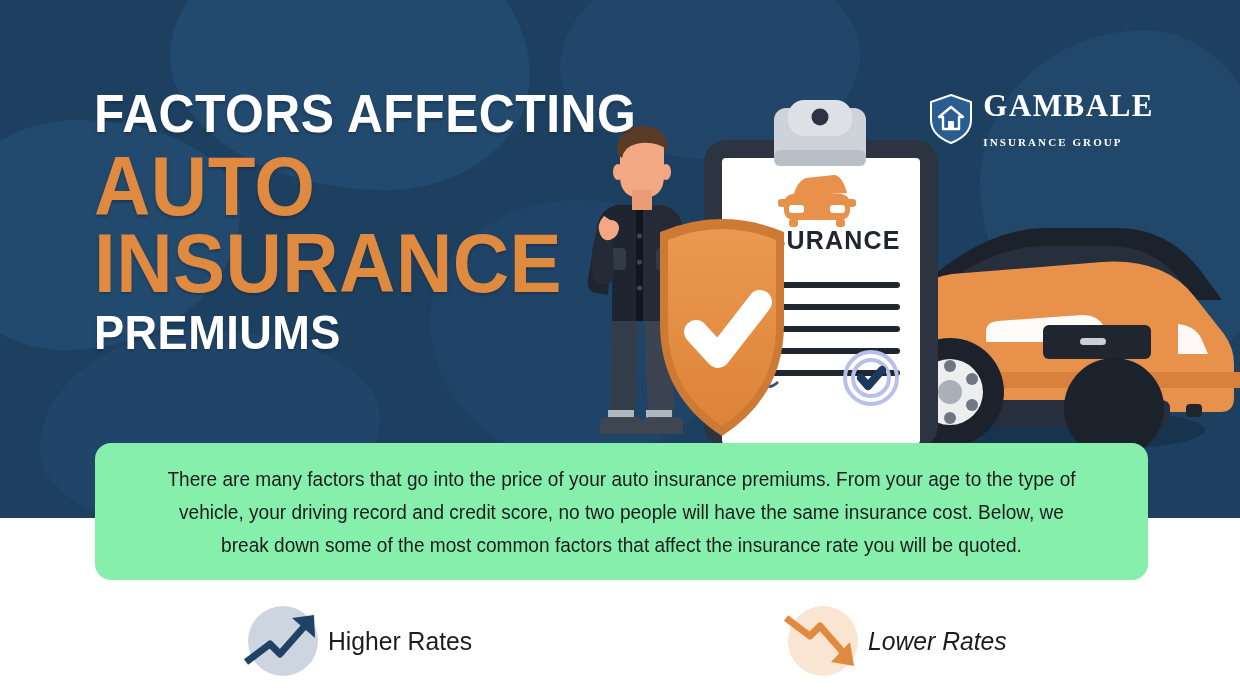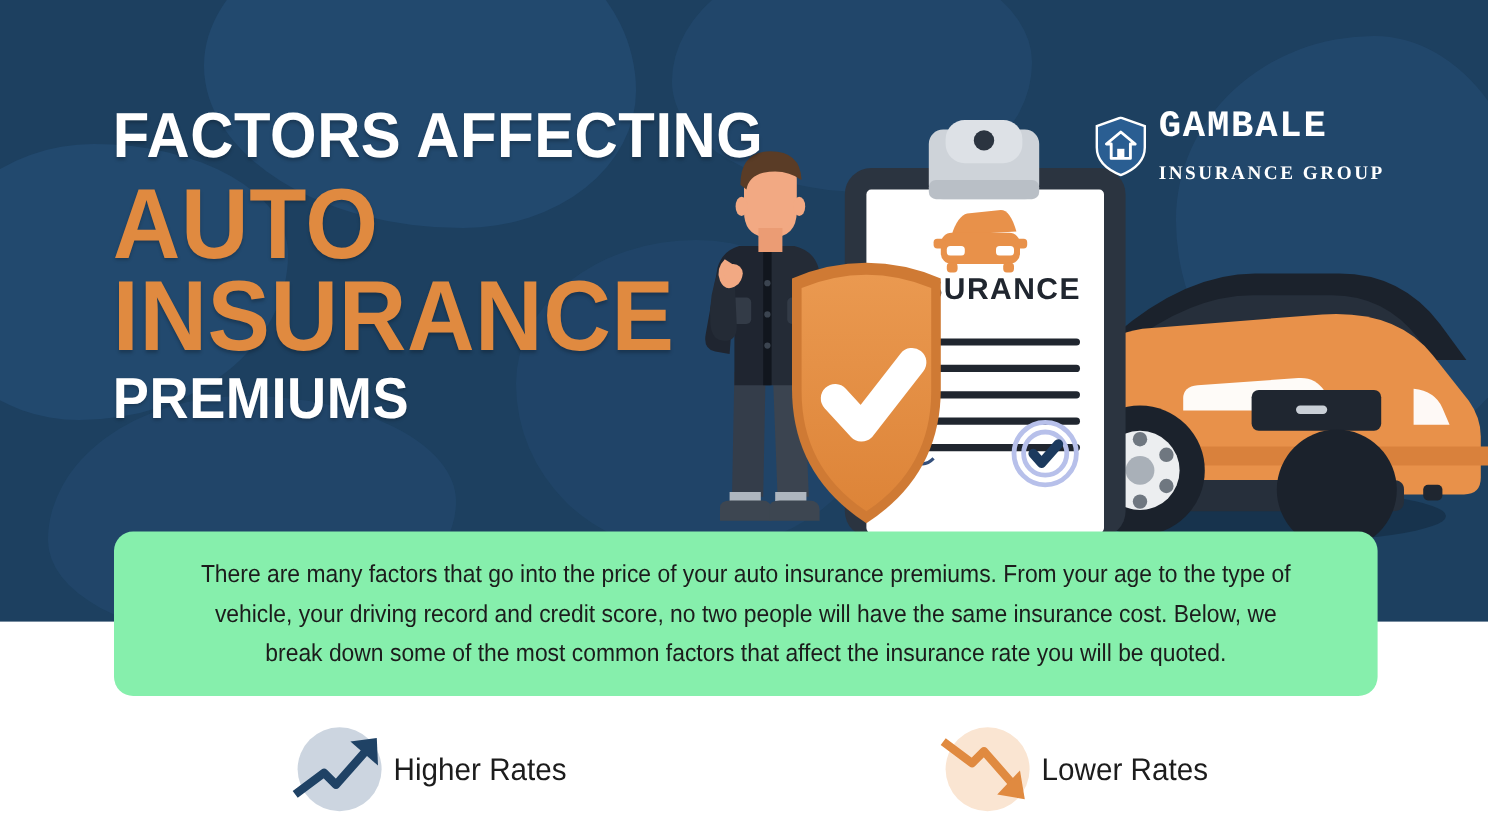--- a/index.html
+++ b/index.html
@@ -30,22 +30,22 @@
     transform:scaleX(.94);transform-origin:left center;white-space:nowrap;
   }
   .t-factors{font-size:53px;color:#ffffff;}
   .t-auto{font-size:83px;color:#e08a40;margin-top:6px;}
   .t-insurance{font-size:83px;color:#e08a40;margin-top:-4px;}
   .t-premiums{font-size:48px;color:#ffffff;margin-top:4px;}
 
   
   .logo{position:absolute;right:86px;top:90px;display:flex;align-items:center;gap:10px;z-index:7;}
   .logo-text{display:flex;flex-direction:column;line-height:1;}
-  .logo-name{font-family:Liberation Mono, monospace;font-weight:bold;font-size:31px;color:#ffffff;letter-spacing:1.5px;}
-  .logo-sub{font-family:"Liberation Serif", serif;font-weight:bold;font-size:16px;color:#ffffff;letter-spacing:2.1px;margin-top:16px;}
+  .logo-name{font-family:Liberation Serif, serif;font-weight:bold;font-size:31px;color:#ffffff;letter-spacing:1.5px;}
+  .logo-sub{font-family:"Liberation Serif", serif;font-weight:bold;font-size:11px;color:#ffffff;letter-spacing:2.1px;margin-top:16px;}
 
   
   .illo{position:absolute;left:0;top:0;width:1240px;height:518px;z-index:4;}
 
   
   .body-card{
     position:absolute;left:95px;top:443px;width:1053px;height:137px;
     background:#86efac;border-radius:16px;z-index:9;
     display:flex;align-items:center;justify-content:center;
     box-sizing:border-box;padding:0 26px;
@@ -53,21 +53,21 @@
   .body-text{
     font-family:"Liberation Sans", sans-serif;
     font-size:20.5px;line-height:1.62;color:#1c1c1c;text-align:center;
     transform:scaleX(.93);transform-origin:center;margin:0;
   }
 
   
   .legend{position:absolute;left:4px;top:600px;width:1240px;height:92px;z-index:9;}
   .legend-item{position:absolute;display:flex;align-items:center;}
   .legend-item.higher{left:238px;top:0;}
-  .legend-item.lower{left:778px;top:0;}
+  .legend-item.lower{left:778px;top:0;font-style:italic;}
   .legend-ico{position:relative;width:82px;height:82px;flex:0 0 82px;}
   .legend-ico .disc{position:absolute;left:6px;top:6px;width:70px;height:70px;border-radius:50%;}
   .legend-ico svg{position:absolute;left:0;top:0;}
   .legend-label{
     font-family:"Liberation Sans", sans-serif;
     font-size:26px;color:#1c1c1c;margin-left:4px;white-space:nowrap;
     transform:scaleX(.95);transform-origin:left center;
   }
 </style>
 </head>

